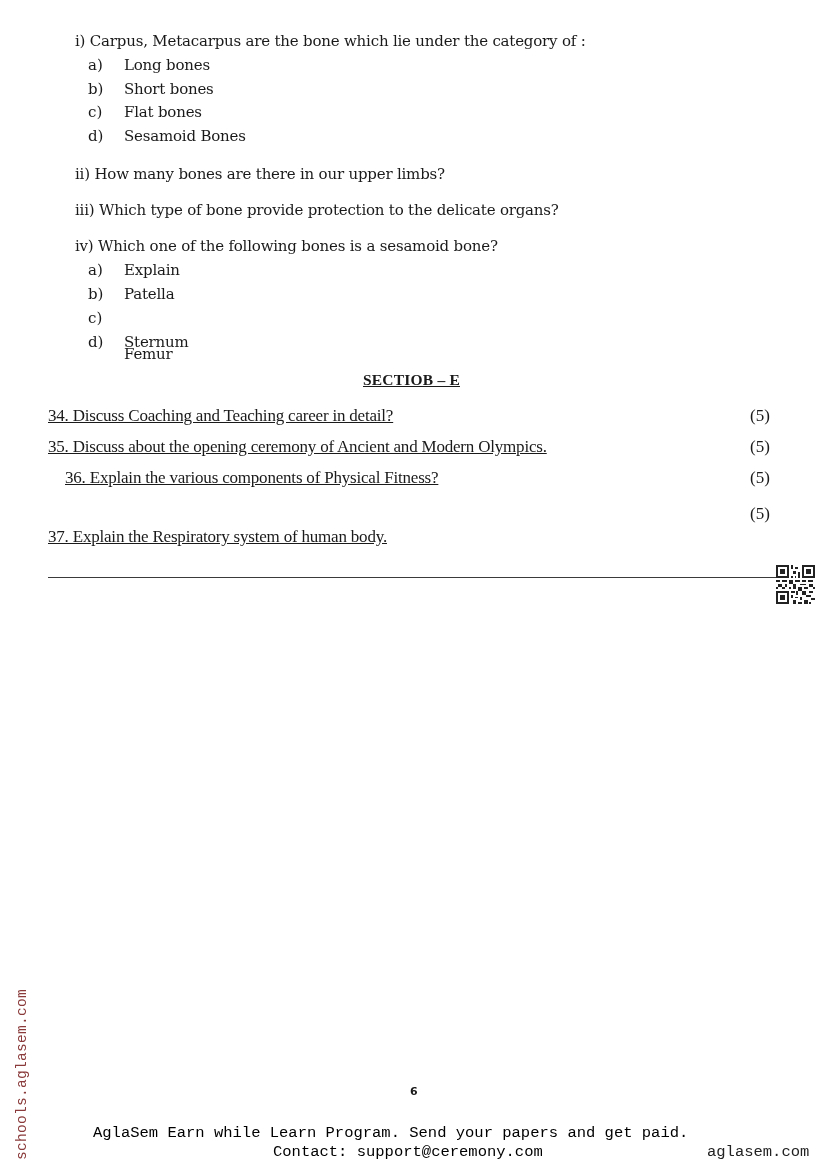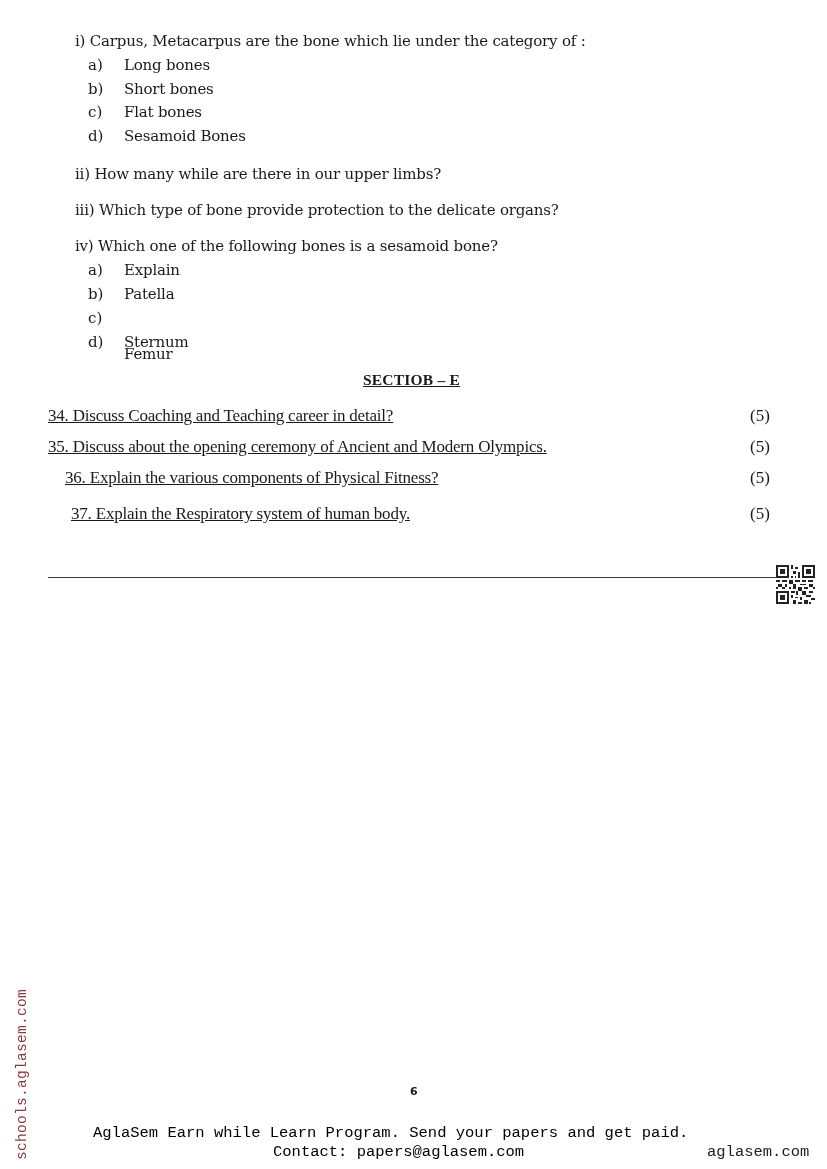--- a/index.html
+++ b/index.html
@@ -43,21 +43,21 @@
 <div class="abs q" style="left:75px; top:32px;">i) Carpus, Metacarpus are the bone which lie under the category of :</div>
 <div class="abs opt-letter" style="left:88px; top:56px;">a)</div>
 <div class="abs opt-text" style="left:124px; top:56px;">Long bones</div>
 <div class="abs opt-letter" style="left:88px; top:80px;">b)</div>
 <div class="abs opt-text" style="left:124px; top:80px;">Short bones</div>
 <div class="abs opt-letter" style="left:88px; top:103px;">c)</div>
 <div class="abs opt-text" style="left:124px; top:103px;">Flat bones</div>
 <div class="abs opt-letter" style="left:88px; top:127px;">d)</div>
 <div class="abs opt-text" style="left:124px; top:127px;">Sesamoid Bones</div>
 
-<div class="abs q" style="left:75px; top:165px;">ii) How many while are there in our upper limbs?</div>
+<div class="abs q" style="left:75px; top:165px;">ii) How many bones are there in our upper limbs?</div>
 
 <div class="abs q" style="left:75px; top:201px;">iii) Which type of bone provide protection to the delicate organs?</div>
 
 <div class="abs q" style="left:75px; top:237px;">iv) Which one of the following bones is a sesamoid bone?</div>
 <div class="abs opt-letter" style="left:88px; top:261px;">a)</div>
 <div class="abs opt-text" style="left:124px; top:261px;">Explain</div>
 <div class="abs opt-letter" style="left:88px; top:285px;">b)</div>
 <div class="abs opt-text" style="left:124px; top:285px;">Patella</div>
 <div class="abs opt-letter" style="left:88px; top:309px;">c)</div>
 <div class="abs opt-text" style="left:124px; top:309px;margin-top:36px;">Femur</div>
@@ -65,21 +65,21 @@
 <div class="abs opt-text" style="left:124px; top:333px;">Sternum</div>
 
 <div class="abs section-title" style="left:363px; top:371px;">SECTIOB – E</div>
 
 <div class="abs lq" style="left:48px; top:406px;">34. Discuss Coaching and Teaching career in detail?</div>
 <div class="abs marks" style="left:750px; top:406px;">(5)</div>
 <div class="abs lq" style="left:48px; top:437px;">35. Discuss about the opening ceremony of Ancient and Modern Olympics.</div>
 <div class="abs marks" style="left:750px; top:437px;">(5)</div>
 <div class="abs lq" style="left:65px; top:468px;">36. Explain the various components of Physical Fitness?</div>
 <div class="abs marks" style="left:750px; top:468px;">(5)</div>
-<div class="abs lq" style="left:48px; top:504px;margin-left:23px;">37. Explain the Respiratory system of human body.</div>
+<div class="abs lq" style="left:48px; top:527px;">37. Explain the Respiratory system of human body.</div>
 <div class="abs marks" style="left:750px; top:504px;">(5)</div>
 
 <div class="rule"></div>
 
 <svg class="qr" viewBox="0 0 21 21" shape-rendering="crispEdges">
   <rect width="21" height="21" fill="#fff"></rect>
   <g fill="#222">
     <rect x="0" y="0" width="7" height="7"></rect>
       <rect x="1" y="1" width="5" height="5" fill="#fff"></rect>
       <rect x="2" y="2" width="3" height="3"></rect>
@@ -127,14 +127,14 @@
       <rect x="15" y="19" width="2" height="2"></rect>
       <rect x="18" y="20" width="1" height="1"></rect>
   </g>
 </svg>
 
 <div class="side">schools.aglasem.com</div>
 
 <div class="abs pageno" style="left:410px; top:1085px;">6</div>
 
 <div class="abs footer" style="left:93px; top:1124px;">AglaSem Earn while Learn Program. Send your papers and get paid.</div>
-<div class="abs footer" style="left:273px; top:1143px;">Contact: papers@aglasem.com</div>
+<div class="abs footer" style="left:273px; top:1143px;">Contact: support@ceremony.com</div>
 <div class="abs footer-right" style="left:707px; top:1143px;text-align:center;">aglasem.com</div>
 
 </body></html>

